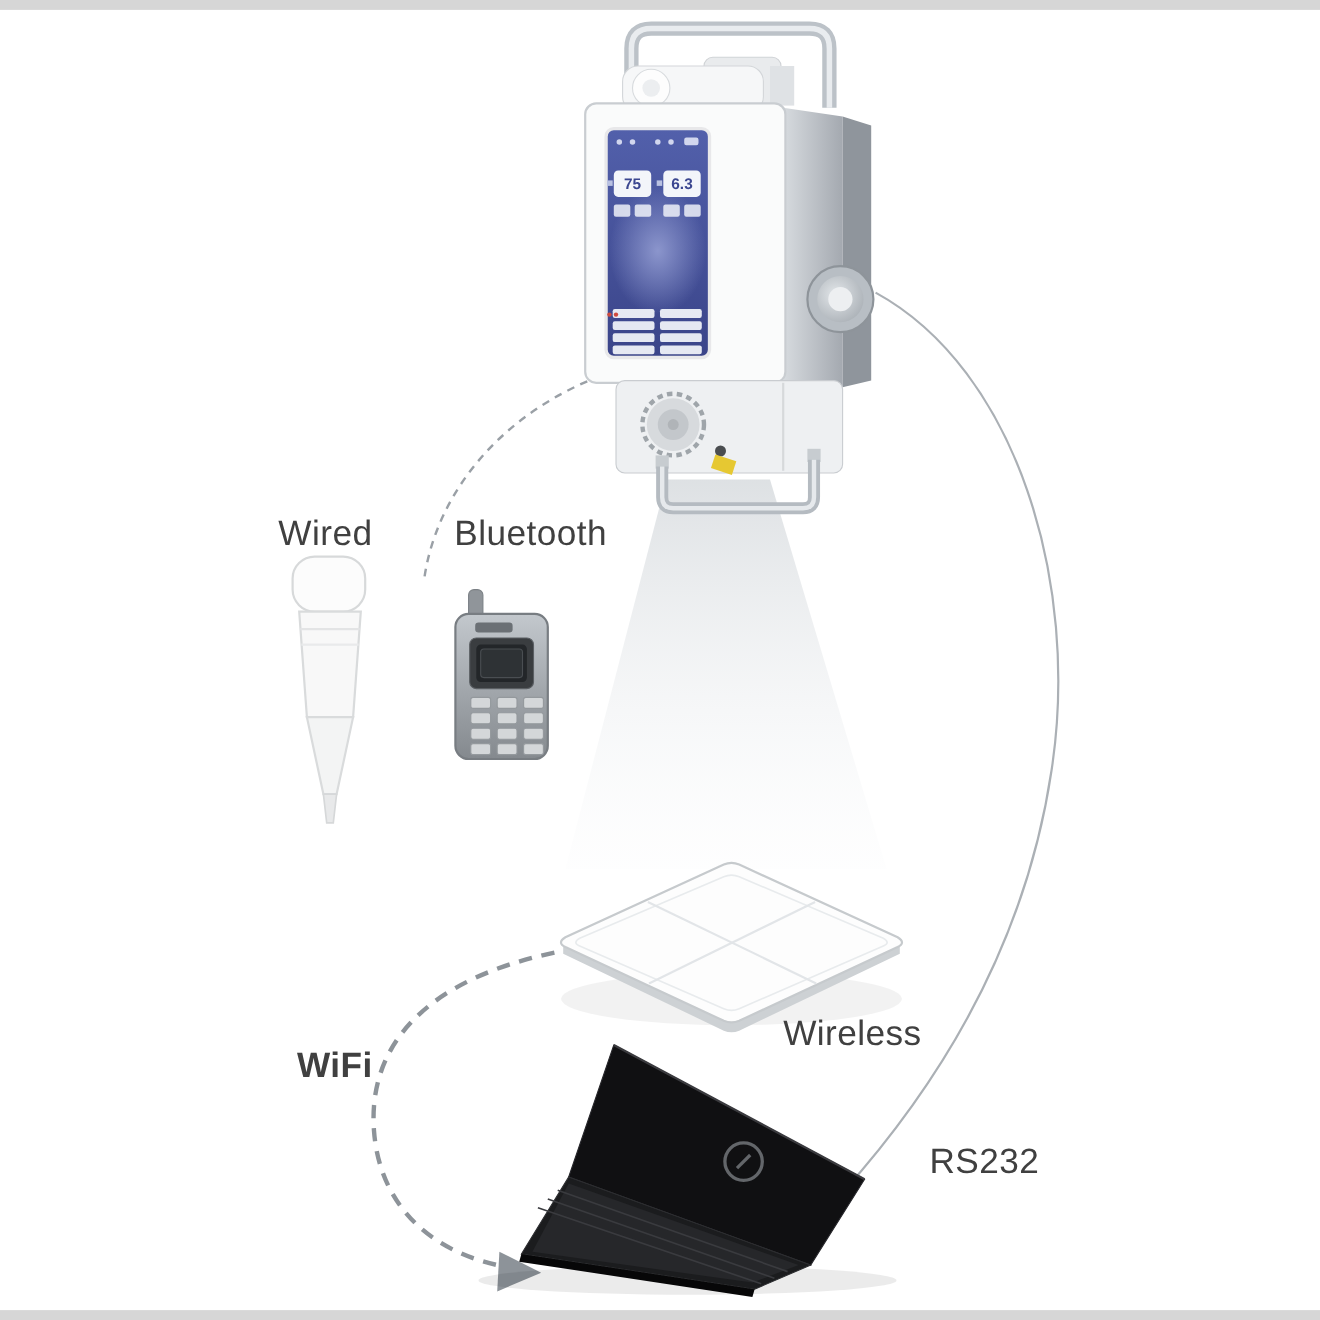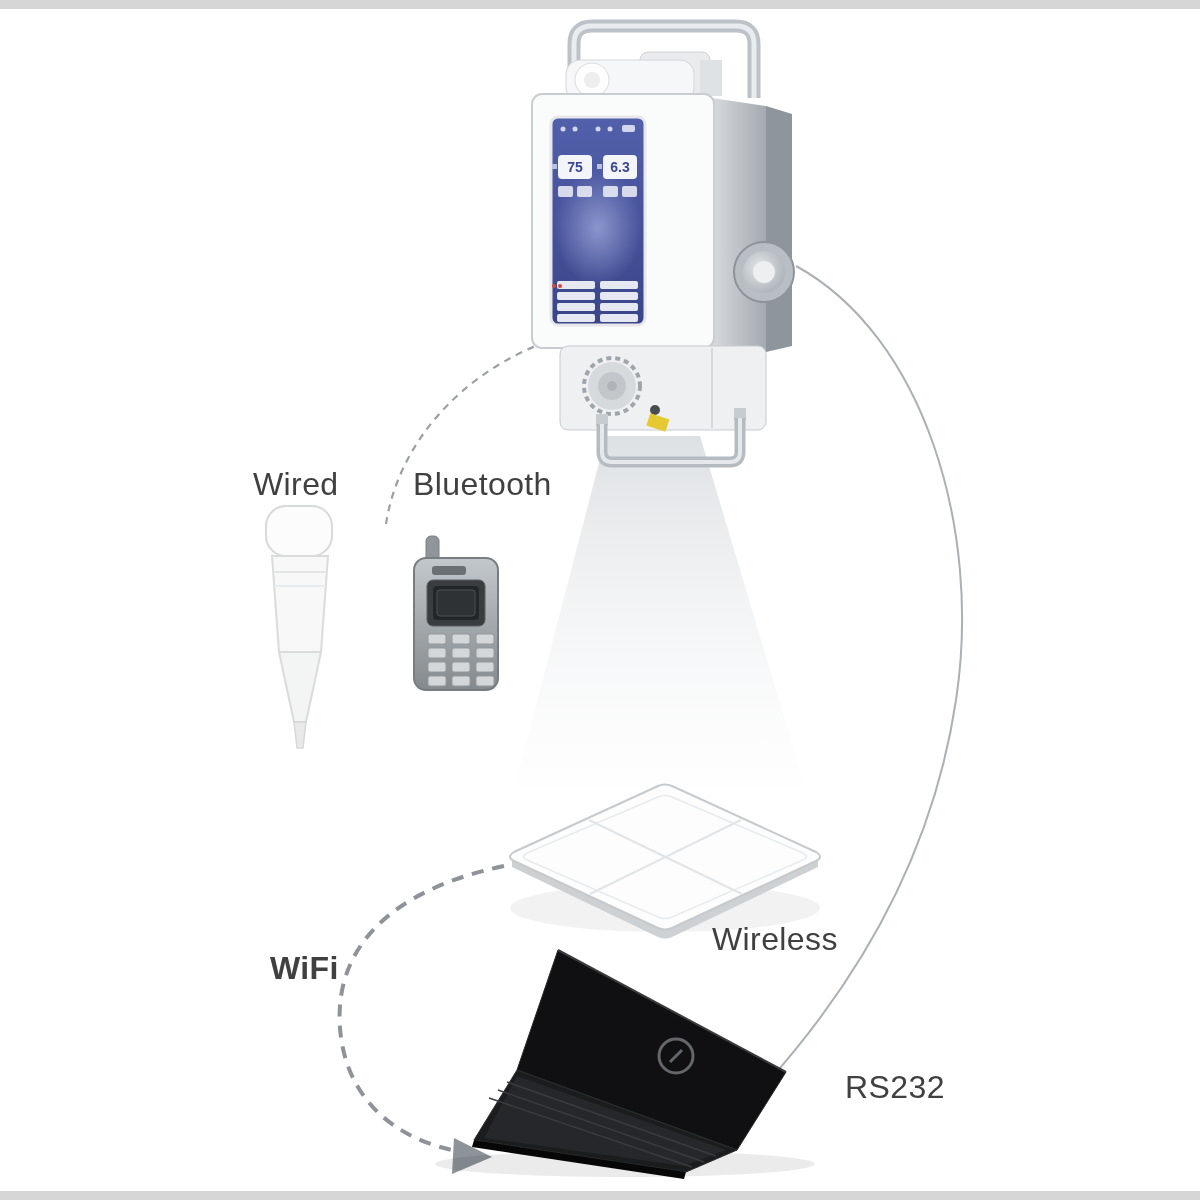--- a/index.html
+++ b/index.html
@@ -12,21 +12,21 @@
   .letterbox.bottom{bottom:0;}
   .diagram-svg{position:absolute;left:0;top:0;}
   .diagram-label{
     position:absolute;font-size:32px;color:#404040;letter-spacing:.4px;
     white-space:nowrap;user-select:none;
   }
   .lbl-wired{left:253px;top:466px;}
   .lbl-wireless{left:413px;top:466px;}
   .lbl-wifi{left:270px;top:950px;font-weight:bold;}
   .lbl-bluetooth{left:712px;top:921px;}
-  .lbl-rs232{left:845px;top:1037px;margin-top:32px;}
+  .lbl-rs232{left:845px;top:1037px;}
 </style>
 </head>
 <body>
 
 <div class="stage">
 
   <div class="letterbox top"></div>
   <div class="letterbox bottom"></div>
 
   <svg class="diagram-svg" width="1200" height="1200" viewBox="0 0 1200 1200">

